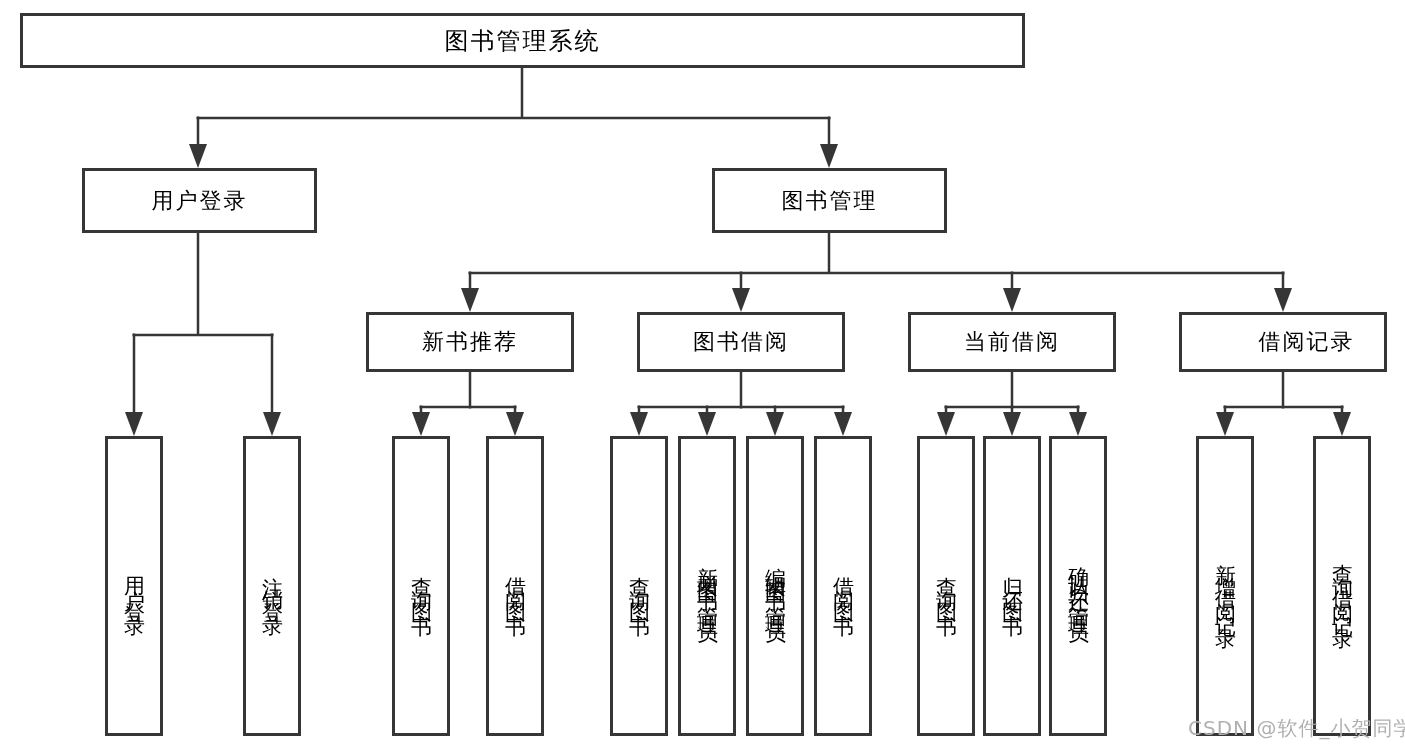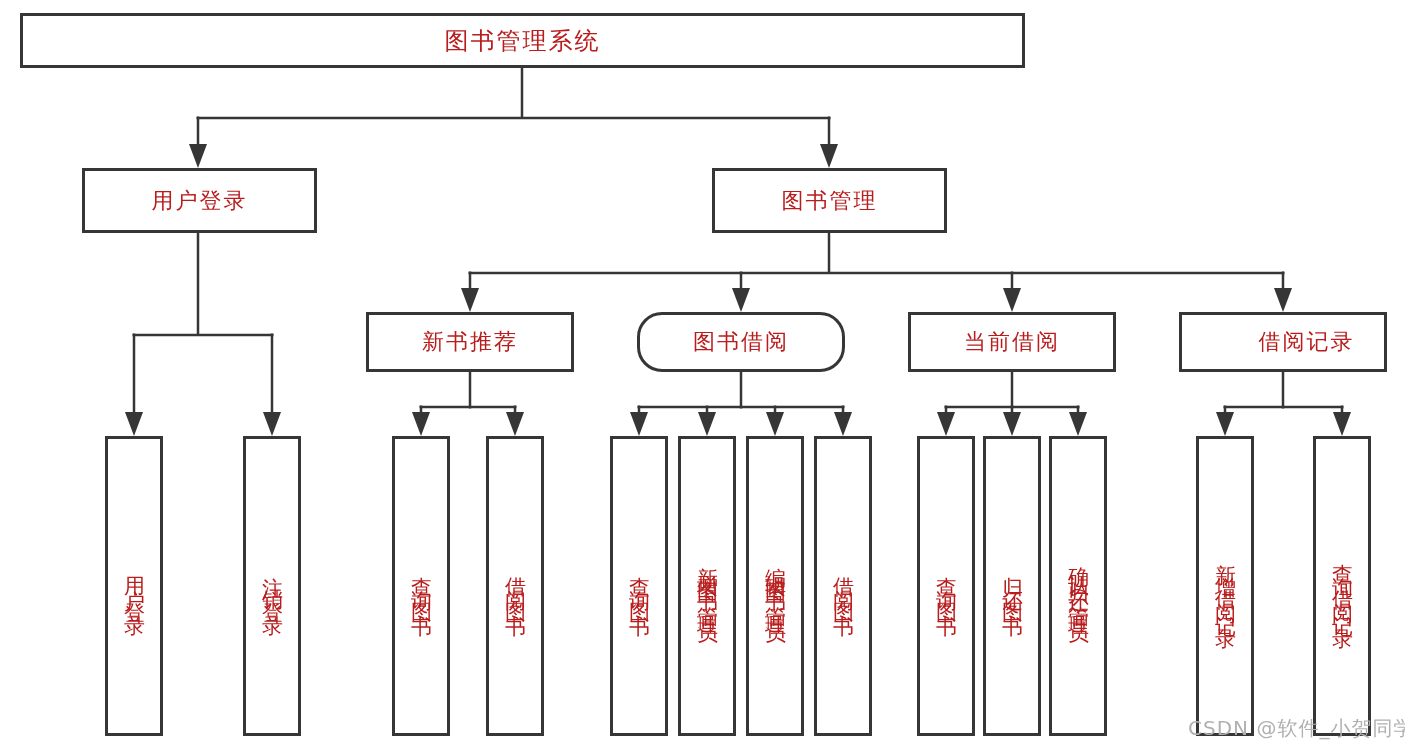--- a/index.html
+++ b/index.html
@@ -21,21 +21,21 @@
     width: 1405px; height: 747px;
   }
   .node {
     position: absolute;
     box-sizing: border-box;
     border: 3px solid #363636;
     background: #ffffff;
     display: flex;
     align-items: center;
     justify-content: center;
-    color: #b91c1c;
+    color: #000000;
   }
   .hnode span {
     font-size: 22px;
     letter-spacing: 2px;
     white-space: nowrap;
   }
   .root-node span {
     font-size: 24px;
     letter-spacing: 2px;
   }
@@ -148,21 +148,21 @@
   <div class="node hnode" style="left:82px; top:168px; width:235px; height:65px;">
     <span>用户登录</span>
   </div>
   <div class="node hnode" style="left:712px; top:168px; width:235px; height:65px;">
     <span>图书管理</span>
   </div>
 
   <div class="node hnode" style="left:366px; top:312px; width:208px; height:60px;">
     <span>新书推荐</span>
   </div>
-  <div class="node hnode" style="left:637px; top:312px; width:208px; height:60px;border-radius:25px;">
+  <div class="node hnode" style="left:637px; top:312px; width:208px; height:60px;">
     <span>图书借阅</span>
   </div>
   <div class="node hnode" style="left:908px; top:312px; width:208px; height:60px;">
     <span>当前借阅</span>
   </div>
   <div class="node hnode" style="left:1179px; top:312px; width:208px; height:60px;padding-left:47px;">
     <span>借阅记录</span>
   </div>
 
   <div class="node vnode" style="left:105px; top:436px; width:58px; height:300px;">

